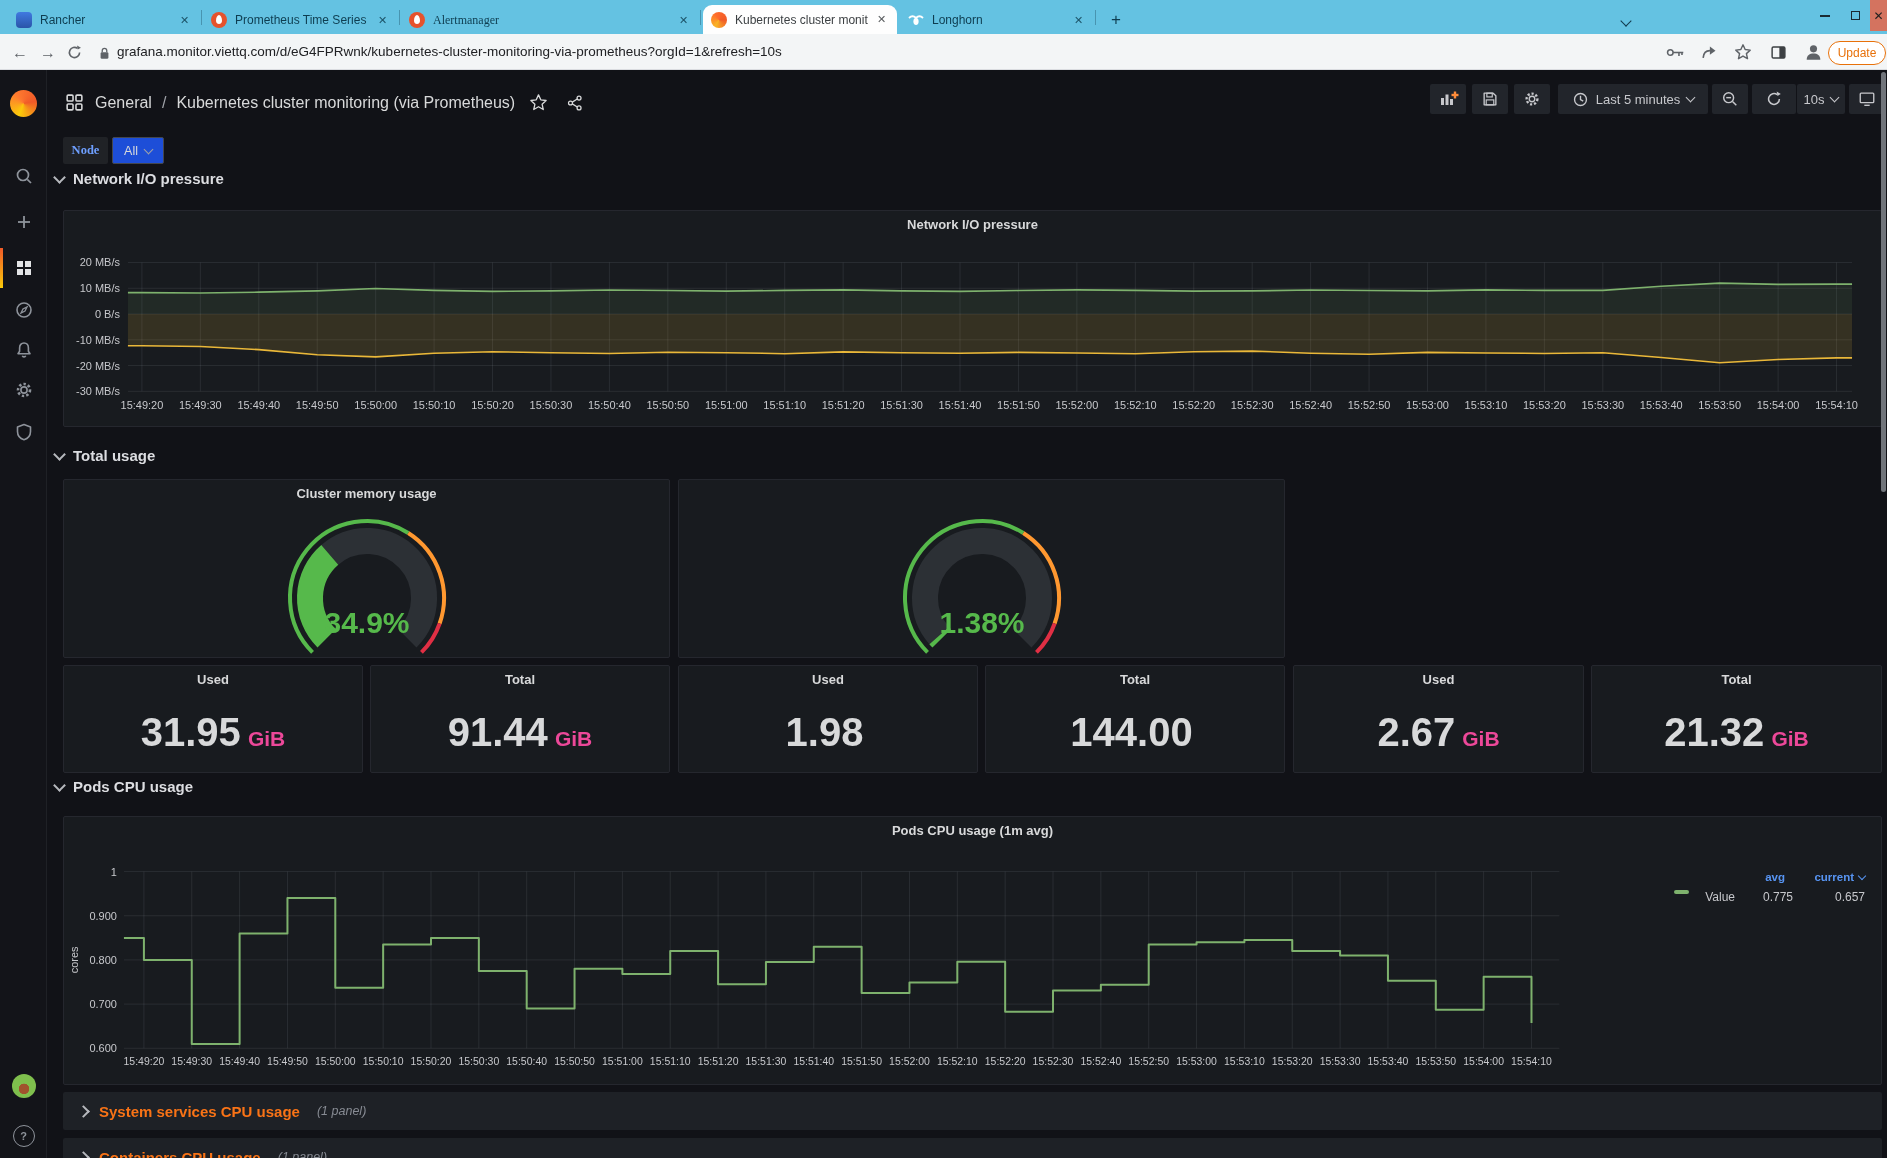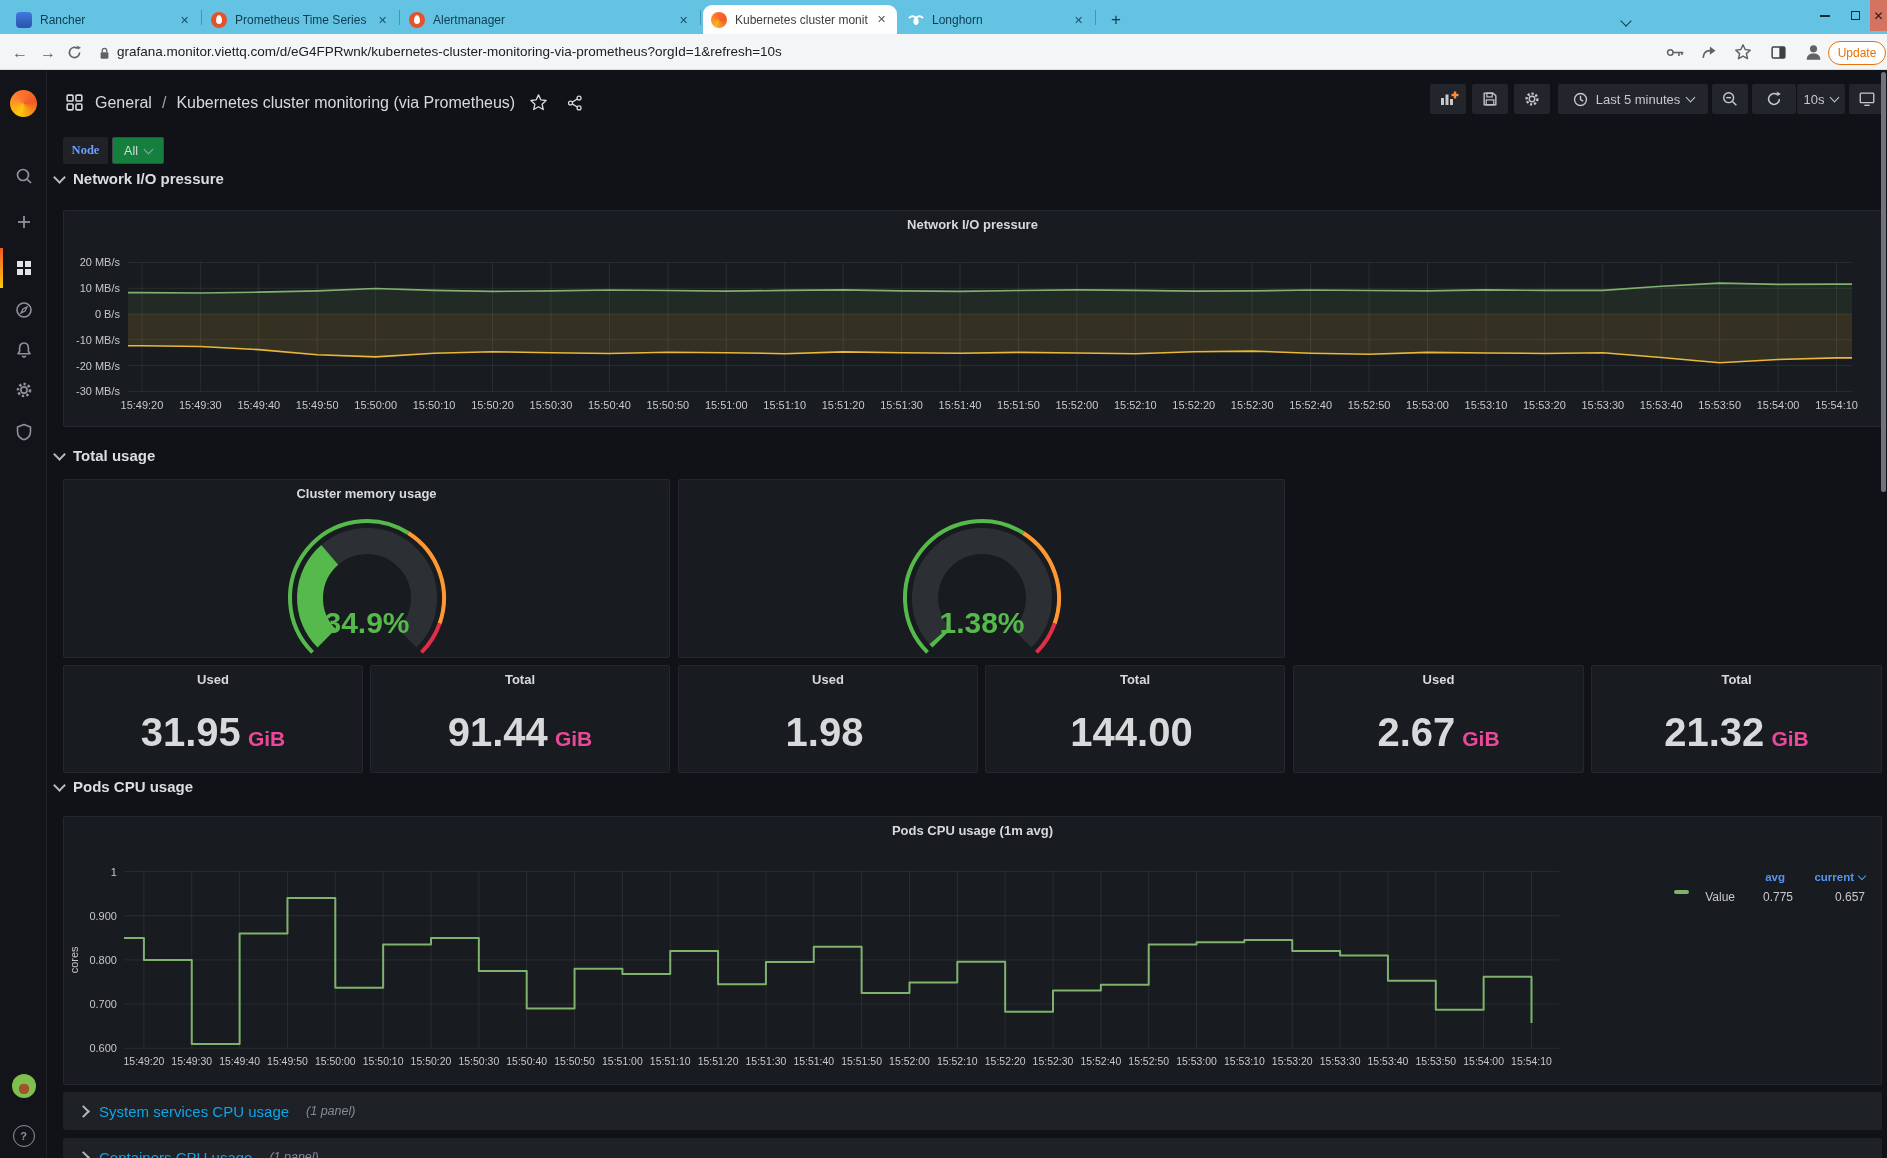--- a/index.html
+++ b/index.html
@@ -43,21 +43,21 @@
   .help-circ{width:20px;height:20px;border:1.6px solid #8e939b;border-radius:50%;color:#8e939b;
      font-size:11px;display:flex;align-items:center;justify-content:center;font-weight:700;}
   
   .crumbs{position:absolute;left:64px;top:92px;display:flex;align-items:center;gap:10px;color:#d8d9da;font-size:16px;}
   .crumb-sep{color:#9fa2a8;}
   .tbtn{position:absolute;top:84px;height:30px;background:#22252b;border-radius:2px;display:flex;
         align-items:center;justify-content:center;gap:7px;color:#c7c8cc;font-size:13px;box-sizing:border-box;}
   .chip{position:absolute;top:137px;height:27px;display:flex;align-items:center;justify-content:center;
         font-size:12.5px;border-radius:2px;box-sizing:border-box;gap:7px;}
   .chip-label{background:#202226;color:#6e9fff;font-weight:700;font-family:Liberation Serif, serif;}
-  .chip-value{background:#15803d;border:1px solid #44474e;color:#d8d9da;}
+  .chip-value{background:#1d4ed8;border:1px solid #44474e;color:#d8d9da;}
   .sec-h{position:absolute;display:flex;align-items:center;gap:9px;color:#dcdde1;font-size:15px;font-weight:700;}
   .sec-chev{width:7px;height:7px;border-right:2px solid #b6b8bd;border-bottom:2px solid #b6b8bd;
             transform:rotate(45deg);margin-top:-3px;}
   .sec-chev.right{transform:rotate(-45deg);margin-top:0;margin-left:3px;}
   
   .panel{position:absolute;background:#181b1f;border:1px solid #25272e;border-radius:2px;box-sizing:border-box;}
   .panel-title{position:absolute;top:6px;left:0;right:0;text-align:center;font-size:13px;font-weight:600;color:#d8d9da;}
   .chart-svg{position:absolute;inset:0;width:100%;height:100%;}
   .gauge-svg{position:absolute;left:50%;transform:translateX(-50%);top:6px;width:320px;height:170px;}
   .stat-val{position:absolute;left:0;right:0;top:34px;bottom:8px;display:flex;align-items:center;justify-content:center;}
@@ -67,21 +67,21 @@
   .legend{position:absolute;top:50px;right:16px;font-size:12px;color:#c7c8cc;}
   .lg-row{display:flex;align-items:center;justify-content:flex-end;height:20px;}
   .lg-head{color:#5794f2;font-weight:700;font-size:11.5px;}
   .lg-name{display:flex;align-items:flex-start;gap:16px;}
   .lg-col{width:58px;text-align:right;display:inline-block;}
   .lg-cur{width:80px;}
   .swatch{display:inline-block;width:15px;height:4px;border-radius:2px;background:#7eb26d;}
   
   .c-row{position:absolute;left:63px;width:1819px;height:38px;background:#1e2126;border-radius:2px;
          display:flex;align-items:center;padding-left:13px;box-sizing:border-box;gap:11px;}
-  .c-title{color:#0ea5e9;font-size:15px;font-weight:400;}
+  .c-title{color:#f97316;font-size:15px;font-weight:700;}
   .c-count{color:#878b93;font-size:12.5px;font-style:italic;margin-left:6px;}
   .scroll-thumb{position:absolute;left:1881px;top:72px;width:5px;height:420px;background:#71757b;border-radius:3px;}
   svg text{font-family:"Liberation Sans",sans-serif;}
 </style>
 </head>
 <body>
 
 <div class="screen">
 
   <div class="tabbar">
@@ -92,21 +92,21 @@
     </div>
     <div class="tabsep" style="left:201px;"></div>
     <div class="tab" style="left:203px;width:195px;">
       <span class="fav fav-prom"></span>
       <span class="t-title">Prometheus Time Series Collectio</span>
       <span class="t-close">✕</span>
     </div>
     <div class="tabsep" style="left:399px;"></div>
     <div class="tab" style="left:401px;width:298px;">
       <span class="fav fav-prom"></span>
-      <span class="t-title" style="flex:none;">Alertmanager</span>
+      <span class="t-title" style="flex:none;font-family:Liberation Serif, serif;">Alertmanager</span>
       <span class="t-close" style="margin-left:auto;">✕</span>
     </div>
     <div class="tabsep" style="left:700px;"></div>
     <div class="tab active" style="left:703px;width:194px;">
       <span class="fav fav-grafana"></span>
       <span class="t-title">Kubernetes cluster monitoring (vi</span>
       <span class="t-close">✕</span>
     </div>
     <div class="tab" style="left:900px;width:194px;">
       <span class="fav">

